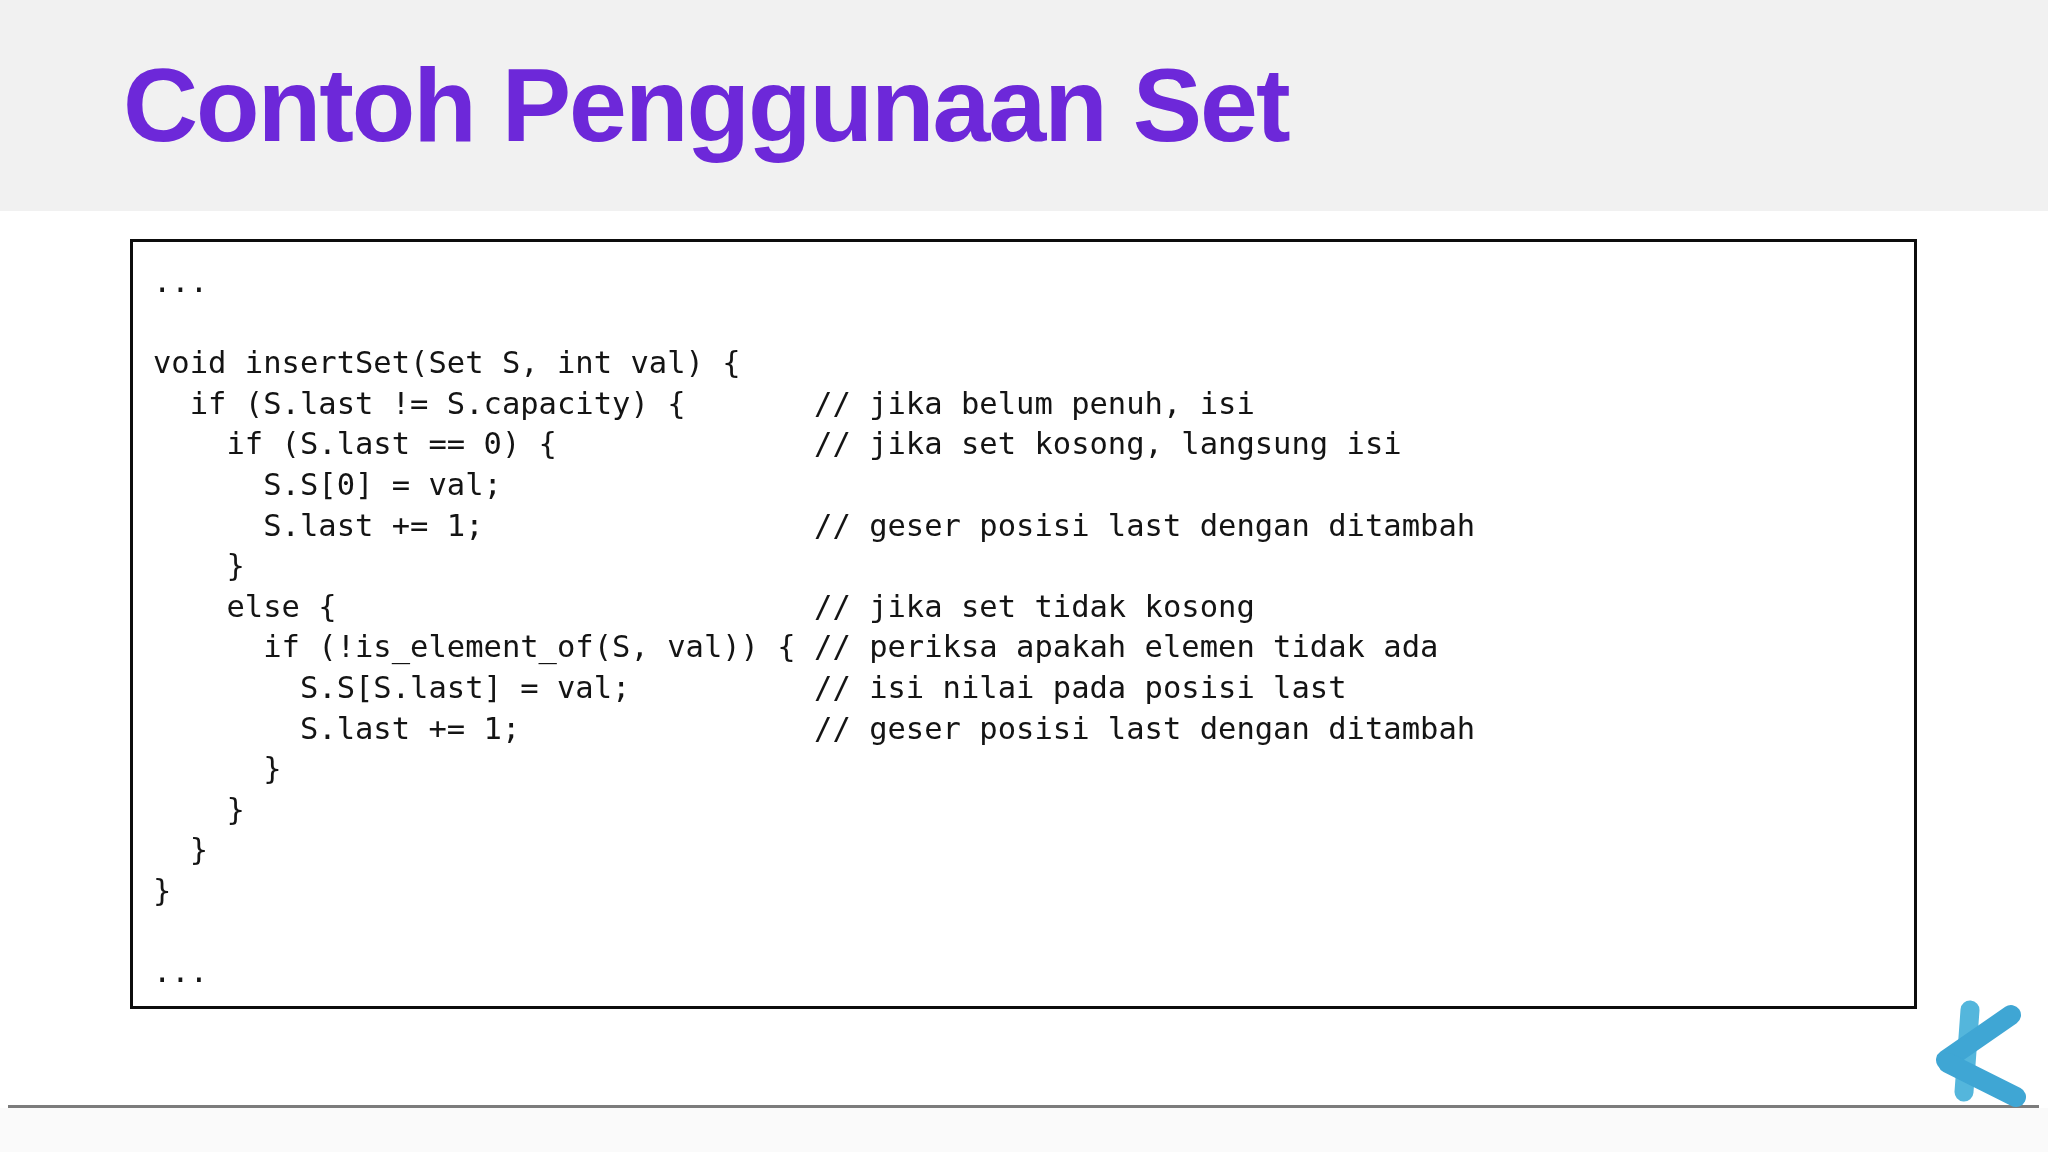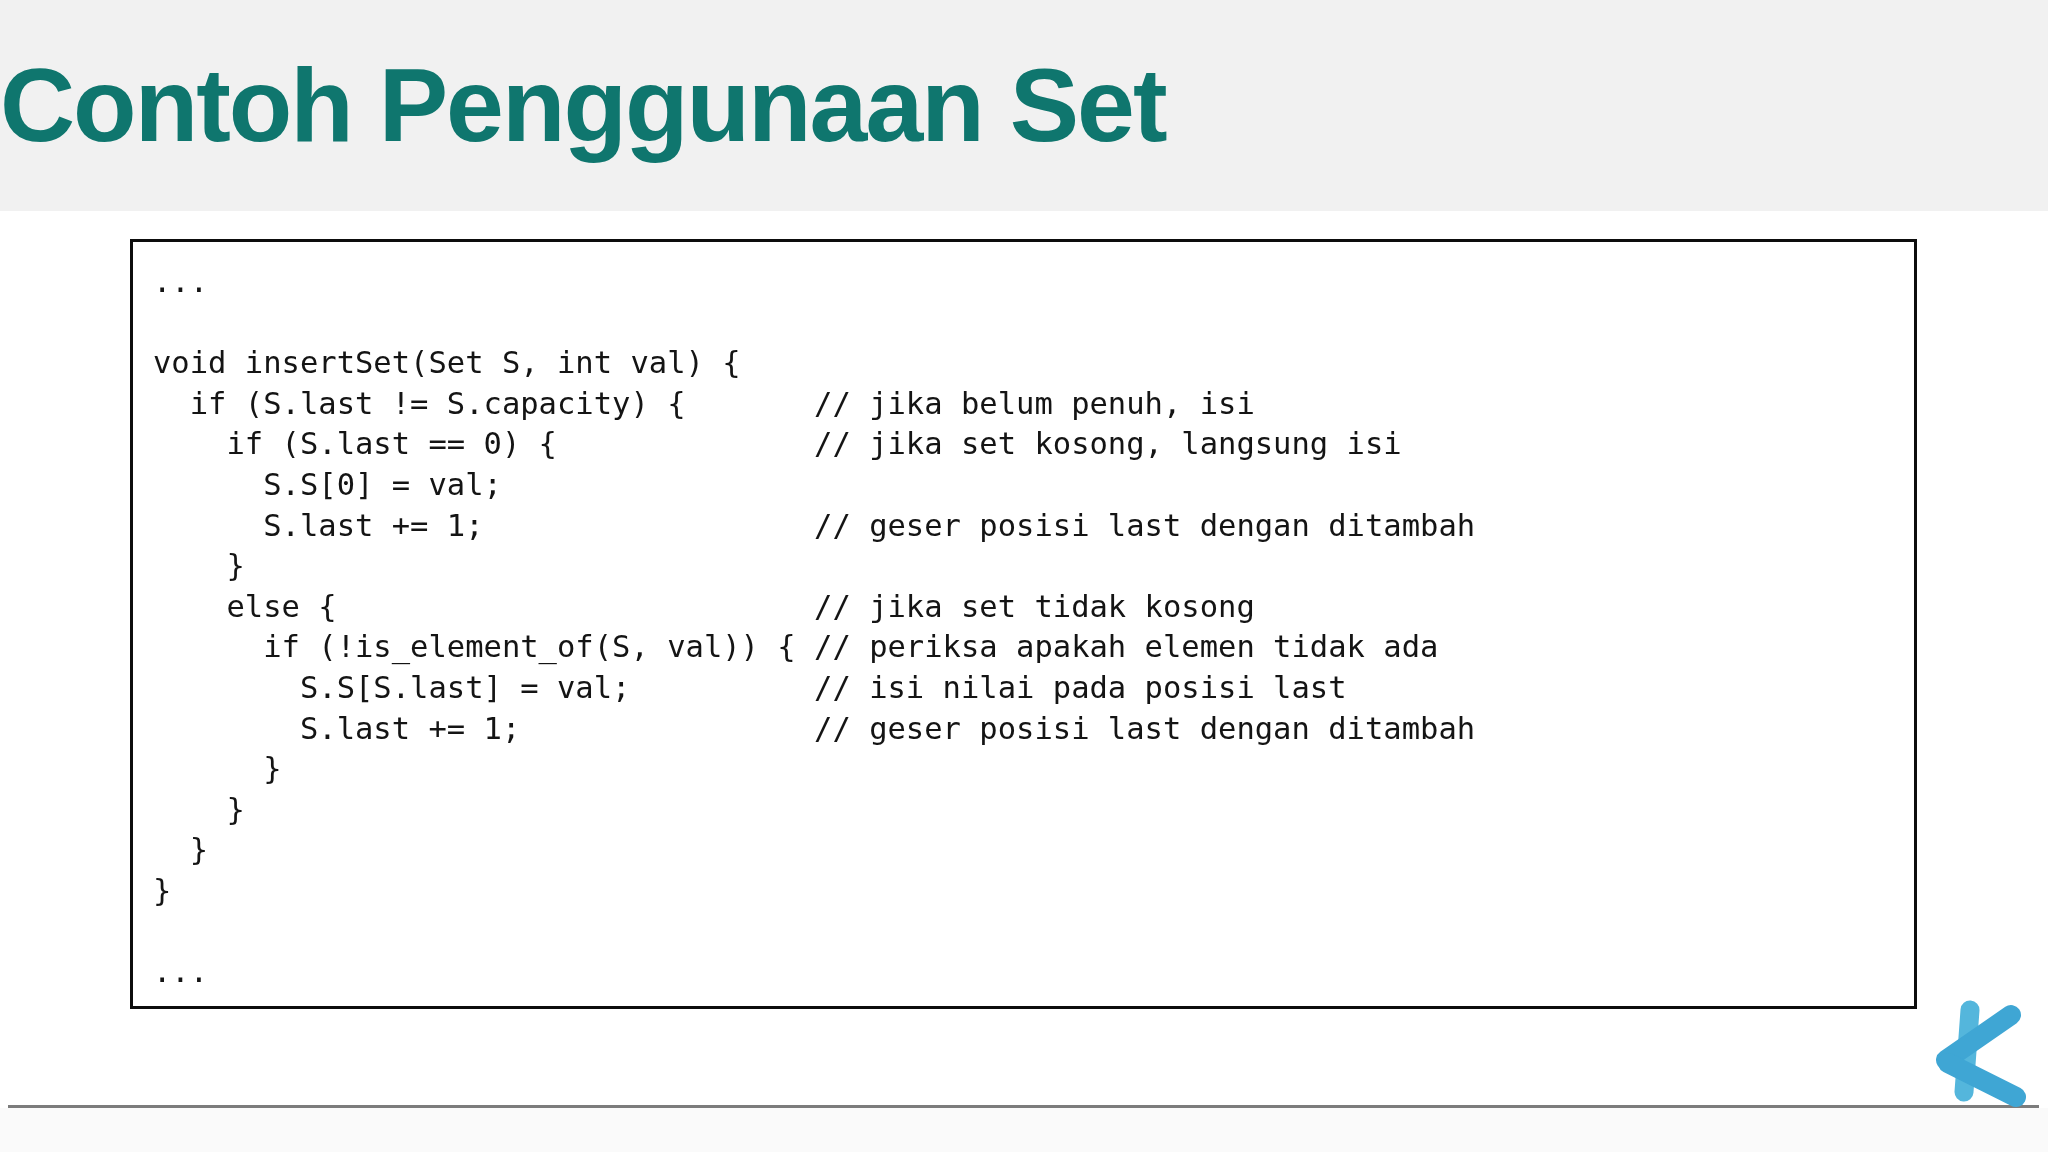--- a/index.html
+++ b/index.html
@@ -19,23 +19,24 @@
     position: absolute;
     left: 0;
     top: 0;
     width: 2048px;
     height: 211px;
     background: #f1f1f1;
     display: flex;
     align-items: center;
   }
   .slide-title {
+    margin-left: 123px;
     font-size: 104px;
     font-weight: bold;
-    color: #0f766e;
+    color: #6d28d9;
     letter-spacing: -2px;
     white-space: nowrap;
   }
   .code-box {
     position: absolute;
     left: 130px;
     top: 239px;
     width: 1787px;
     height: 770px;
     box-sizing: border-box;

